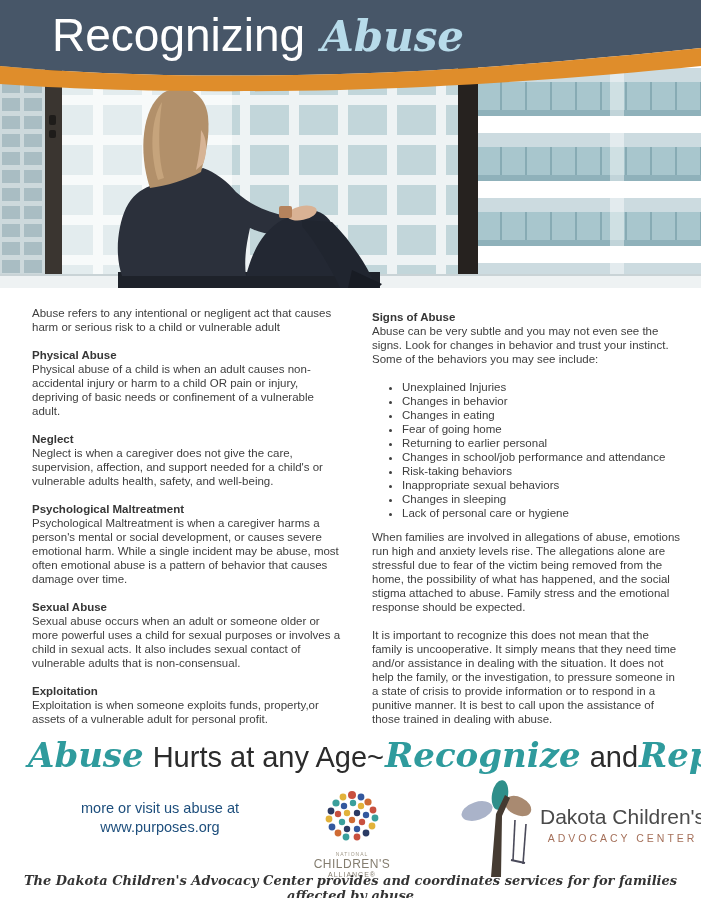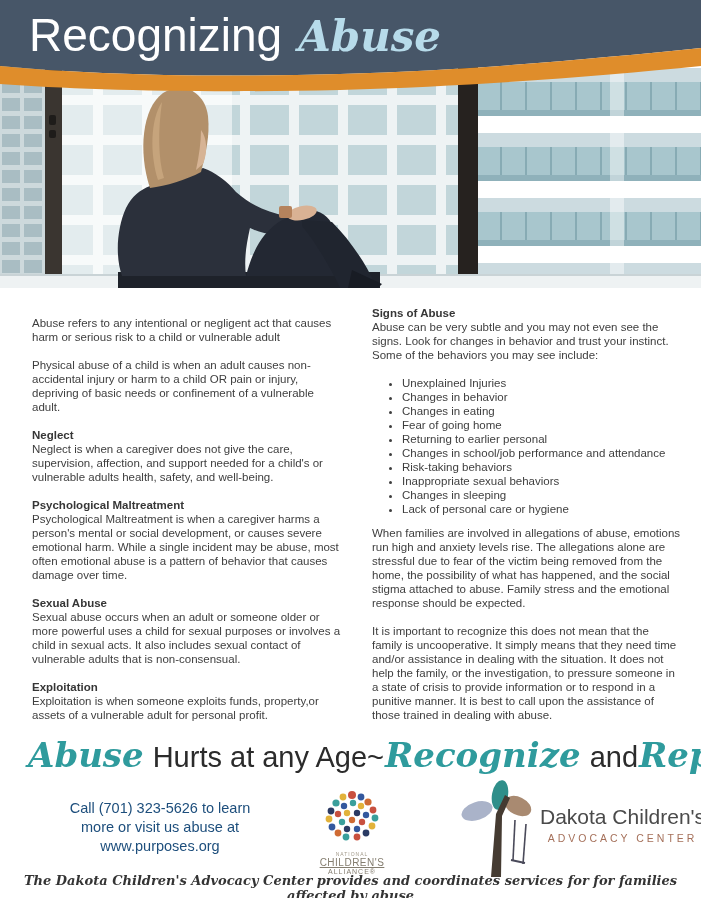--- a/index.html
+++ b/index.html
@@ -5,21 +5,21 @@
   html,body{margin:0;padding:0;background:#ffffff;}
   .page{position:relative;width:701px;height:898px;background:#ffffff;overflow:hidden;
         font-family:"Liberation Sans",sans-serif;color:#3d3d3d;}
 
   
   .photo{position:absolute;top:60px;left:0;width:701px;height:228px;}
   .photo svg{display:block;}
 
   
   .header-wave{position:absolute;top:0;left:0;}
-  .header-text{position:absolute;top:8px;left:29px;white-space:nowrap;}
+  .header-text{position:absolute;top:8px;left:52px;white-space:nowrap;}
   .title-main{font-size:46px;color:#ffffff;letter-spacing:0px;}
   .title-script{font-family:"DejaVu Serif",serif;font-style:italic;font-weight:bold;
                 font-size:42px;color:#b7dbea;margin-left:16px;}
 
   
   .columns{position:absolute;top:306px;left:32px;width:650px;display:flex;gap:30px;align-items:flex-end;}
   .col{width:322px;font-size:11.5px;line-height:14px;color:#3e3e3e;}
   .col p{margin:0 0 14px 0;}
   .col h3{margin:0;font-size:11.5px;line-height:14px;color:#363636;}
   .col ul{margin:0 0 10px 0;padding:0 0 0 30px;list-style:disc;}
@@ -32,21 +32,21 @@
                    font-size:34px;color:#2f9b9d;margin-right:9px;}
   .tagline .plain{font-size:29px;color:#2b2b2b;margin-right:1px;}
   .tagline .tight{margin-right:1px;}
   .tagline .last{margin-right:0;}
 
   
   .contact{position:absolute;top:799px;left:28px;width:264px;text-align:center;
            color:#1d4e7c;font-size:14.5px;line-height:19px;}
   .nca{position:absolute;top:787px;left:306px;width:92px;text-align:center;}
   .nca-line1{font-size:5px;color:#a39b8c;letter-spacing:1px;margin-top:2px;}
-  .nca-line2{font-size:10px;color:#847d6f;letter-spacing:0.5px;text-decoration:underline;}
+  .nca-line2{font-size:12px;color:#847d6f;letter-spacing:0.5px;}
   .nca-line3{font-size:7px;color:#847d6f;letter-spacing:1px;}
   .dcac{position:absolute;top:780px;left:460px;display:flex;align-items:flex-start;}
   .dcac-text{margin-left:2px;margin-top:25px;}
   .dcac-name{font-size:21px;color:#4a4a4a;white-space:nowrap;}
   .dcac-sub{font-size:10.5px;color:#a5705a;letter-spacing:3px;margin-top:3px;text-align:center;}
   .bottomline{position:absolute;top:873px;left:0;width:701px;text-align:center;
               font-family:"DejaVu Serif",serif;font-style:italic;font-weight:bold;
               font-size:13px;color:#343434;}
 </style>
 </head>
@@ -127,20 +127,21 @@
   </svg>
 
   <div class="header-text">
     <span class="title-main">Recognizing</span><span class="title-script">Abuse</span>
   </div>
 
   <div class="columns">
     <div class="col">
       <p>Abuse refers to any intentional or negligent act that causes harm or serious risk to a child or vulnerable adult</p>
       <div class="section">
+        <h3>Physical Abuse</h3>
         <p>Physical abuse of a child is when an adult causes non-accidental injury or harm to a child OR pain or injury, depriving of basic needs or confinement of a vulnerable adult.</p>
       </div>
       <div class="section">
         <h3>Neglect</h3>
         <p>Neglect is when a caregiver does not give the care, supervision, affection, and support needed for a child's or vulnerable adults health, safety, and well-being.</p>
       </div>
       <div class="section">
         <h3>Psychological Maltreatment</h3>
         <p>Psychological Maltreatment is when a caregiver harms a person's mental or social development, or causes severe emotional harm. While a single incident may be abuse, most often emotional abuse is a pattern of behavior that causes damage over time.</p>
       </div>
@@ -172,21 +173,20 @@
       <p>When families are involved in allegations of abuse, emotions run high and anxiety levels rise. The allegations alone are stressful due to fear of the victim being removed from the home, the possibility of what has happened, and the social stigma attached to abuse. Family stress and the emotional response should be expected.</p>
       <p>It is important to recognize this does not mean that the family is uncooperative. It simply means that they need time and/or assistance in dealing with the situation. It does not help the family, or the investigation, to pressure someone in a state of crisis to provide information or to respond in a punitive manner. It is best to call upon the assistance of those trained in dealing with abuse.</p>
     </div>
   </div>
 
   <div class="tagline">
     <span class="script">Abuse</span><span class="plain tight">Hurts at any Age~</span><span class="script">Recognize</span><span class="plain">and</span><span class="script last">Report it</span>
   </div>
 
   <div class="contact">
-    <div>Call (701) 323-5626 to learn</div>
     <div>more or visit us abuse at</div>
     <div>www.purposes.org</div>
   </div>
 
   <div class="nca">
     <svg width="64" height="58" viewBox="0 0 64 58">
       <g>
         <circle cx="32" cy="8" r="4" fill="#c8503f"></circle>
         <circle cx="23" cy="10" r="3.4" fill="#e2b23a"></circle>
         <circle cx="41" cy="10" r="3.4" fill="#33589e"></circle>

